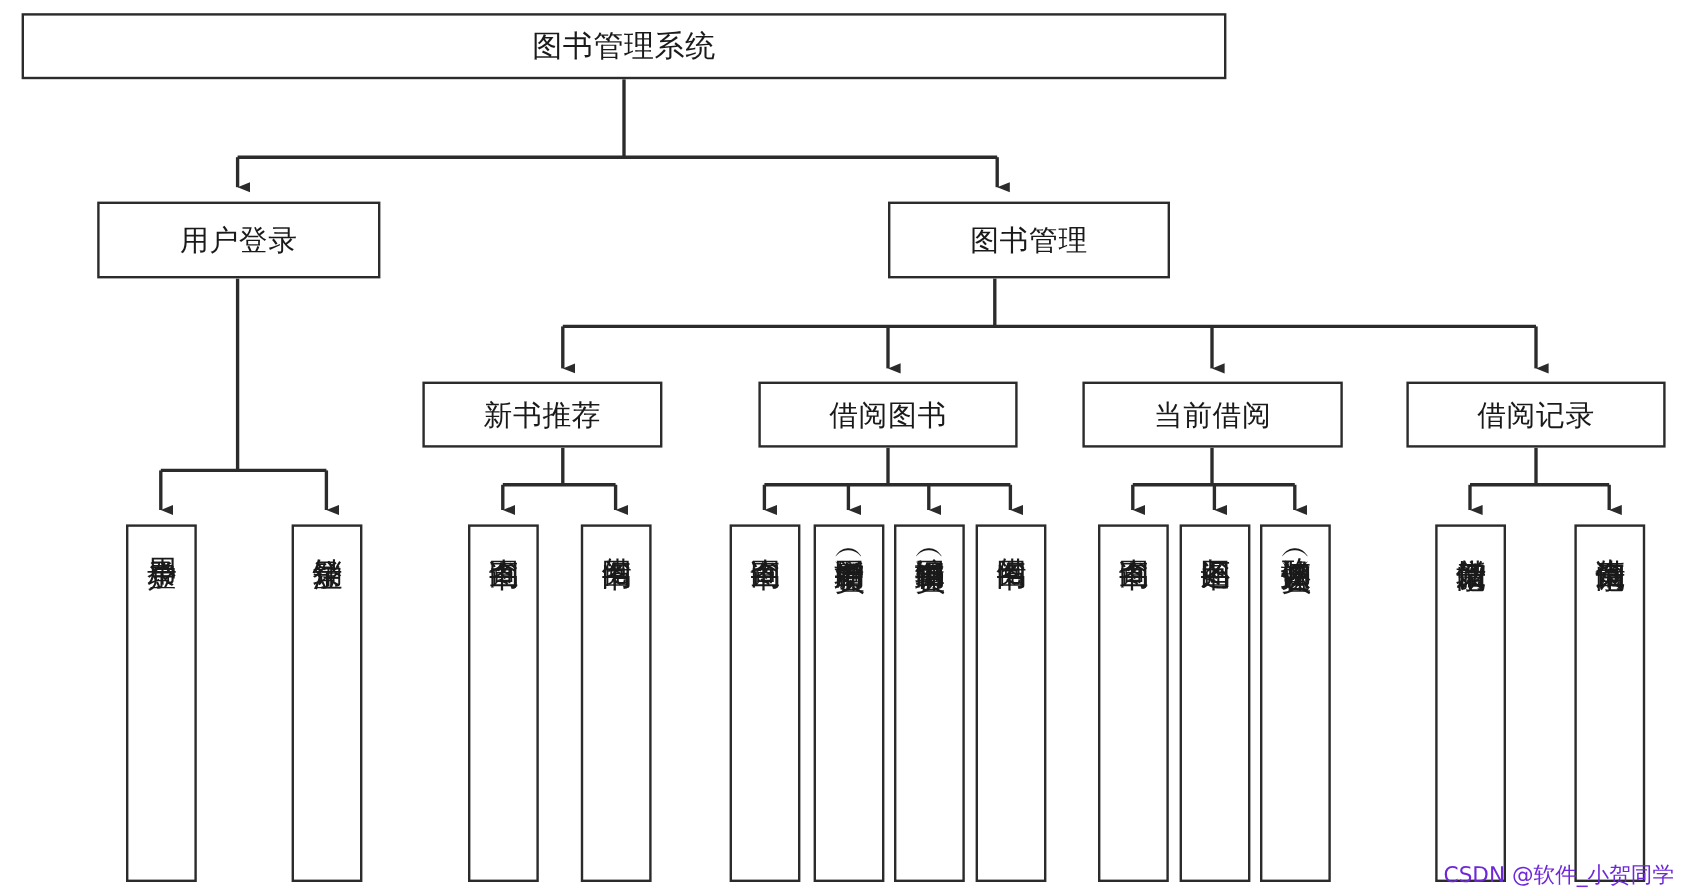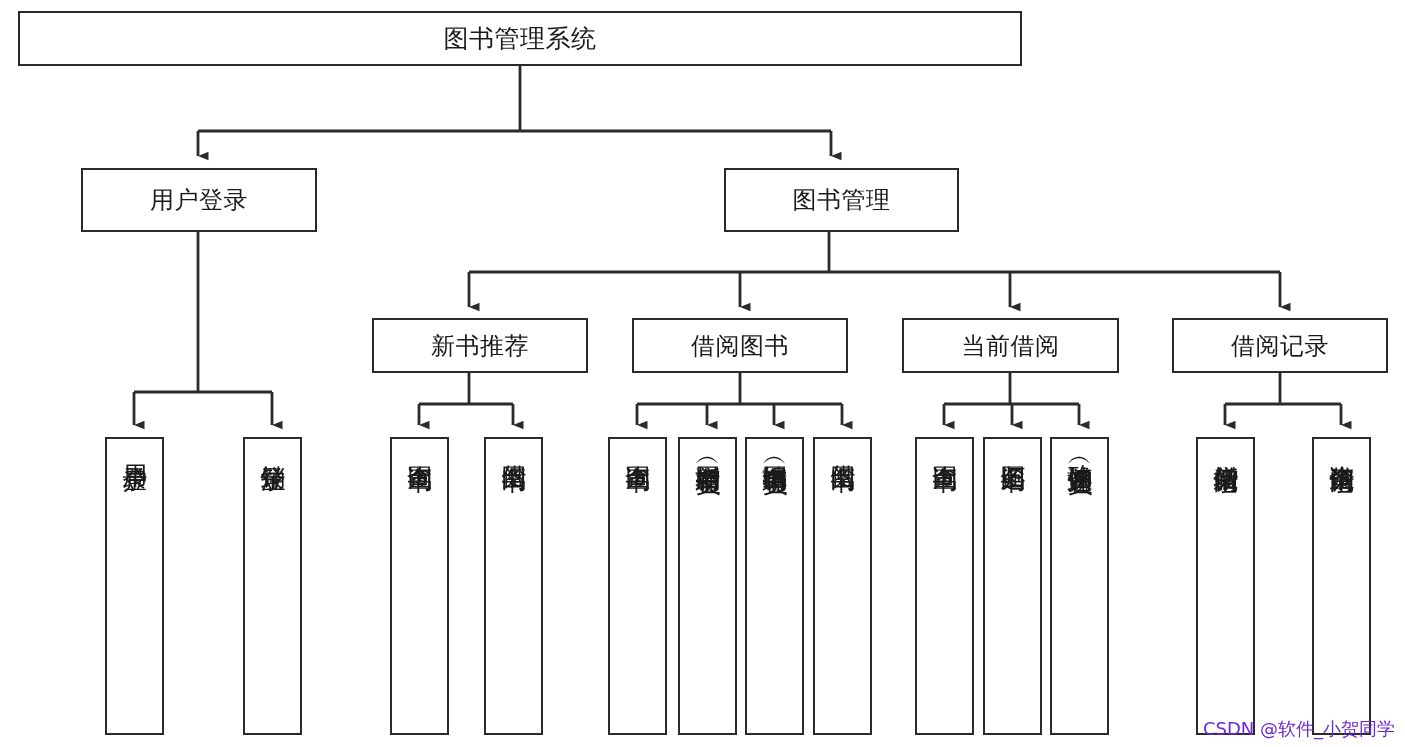--- a/index.html
+++ b/index.html
@@ -129,25 +129,25 @@
   </svg>
 
   <div class="node root horizontal" style="left:18px; top:11px; width:1004px; height:55px;">
     <span class="label">图书管理系统</span>
   </div>
 
   <div class="node horizontal" style="left:81px; top:168px; width:236px; height:64px;">
     <span class="label">用户登录</span>
   </div>
 
-  <div class="node horizontal" style="left:724px; top:168px; width:235px; height:64px;">
+  <div class="node horizontal" style="left:740px; top:168px; width:235px; height:64px;">
     <span class="label">图书管理</span>
   </div>
 
-  <div class="node horizontal" style="left:372px; top:318px; width:216px; height:55px;">
+  <div class="node horizontal" style="left:352px; top:318px; width:200px; height:55px;">
     <span class="label">新书推荐</span>
   </div>
 
   <div class="node horizontal" style="left:632px; top:318px; width:216px; height:55px;">
     <span class="label">借阅图书</span>
   </div>
 
   <div class="node horizontal" style="left:1172px; top:318px; width:216px; height:55px;">
     <span class="label">借阅记录</span>
   </div>

